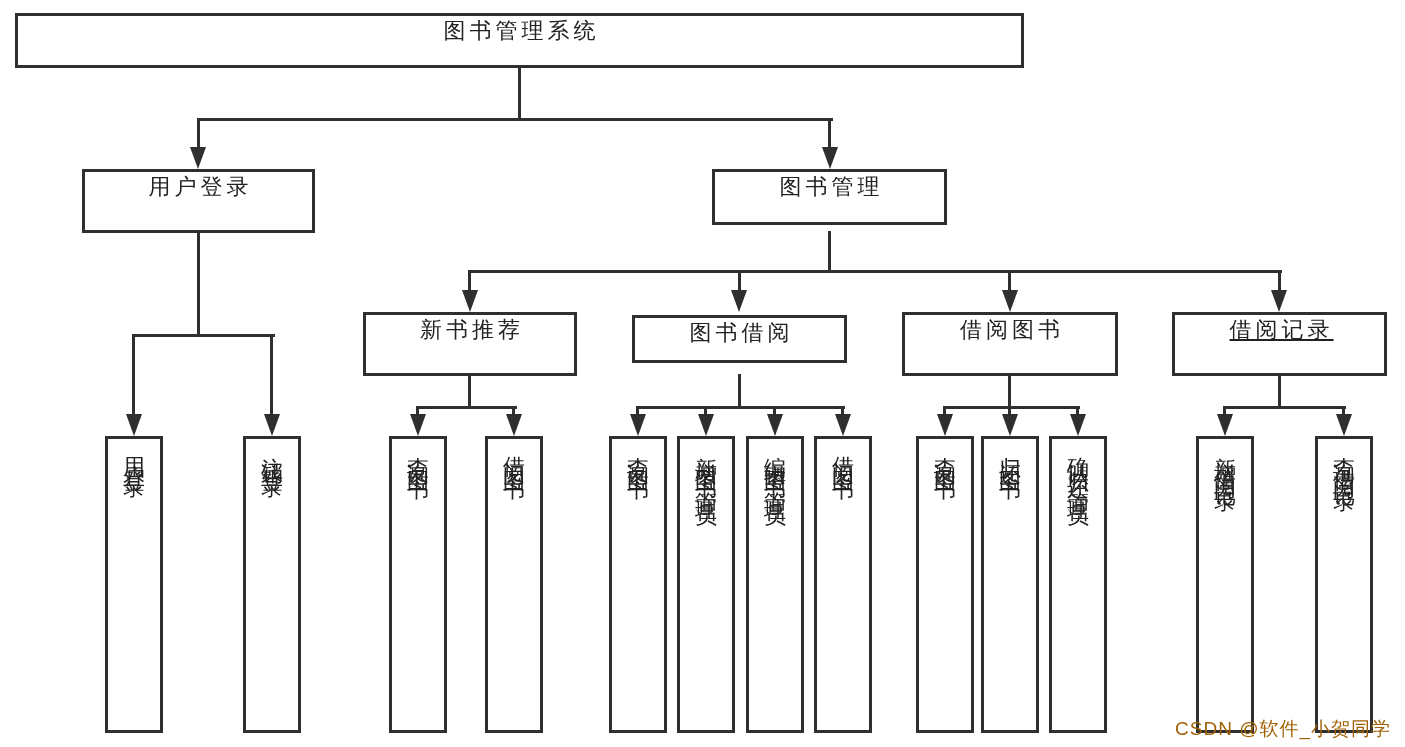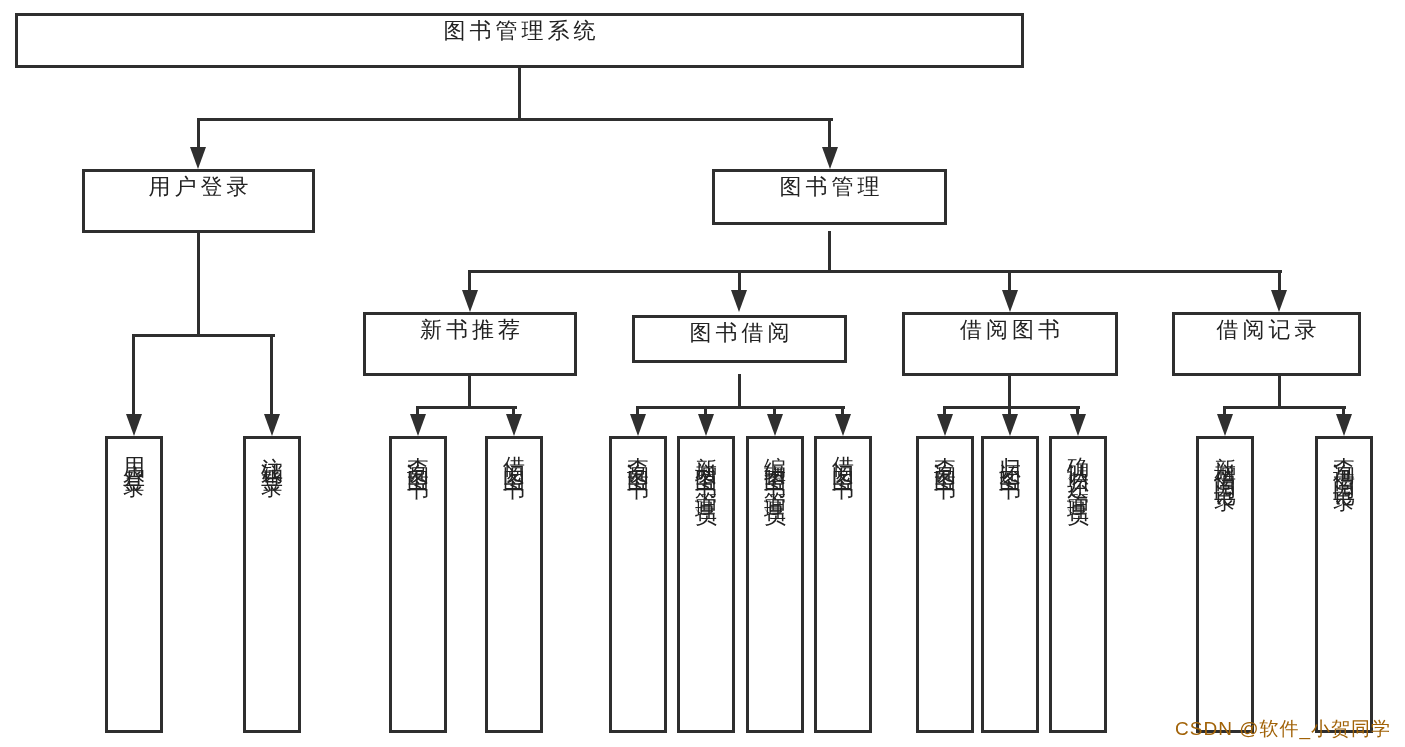--- a/index.html
+++ b/index.html
@@ -70,21 +70,21 @@
 
   <div class="box" style="left:363px; top:312px; width:214px; height:64px;">
     <span class="hlabel">新书推荐</span>
   </div>
   <div class="box" style="left:632px; top:315px; width:215px; height:48px;">
     <span class="hlabel">图书借阅</span>
   </div>
   <div class="box" style="left:902px; top:312px; width:216px; height:64px;">
     <span class="hlabel">借阅图书</span>
   </div>
-  <div class="box" style="left:1172px; top:312px; width:189px; height:64px;">
+  <div class="box" style="left:1172px; top:312px; width:215px; height:64px;text-decoration:underline;">
     <span class="hlabel">借阅记录</span>
   </div>
 
   <div class="box" style="left:105px; top:436px; width:58px; height:297px;">
     <span class="vlabel">用户登录</span>
   </div>
   <div class="box" style="left:243px; top:436px; width:58px; height:297px;">
     <span class="vlabel">注销登录</span>
   </div>
 

